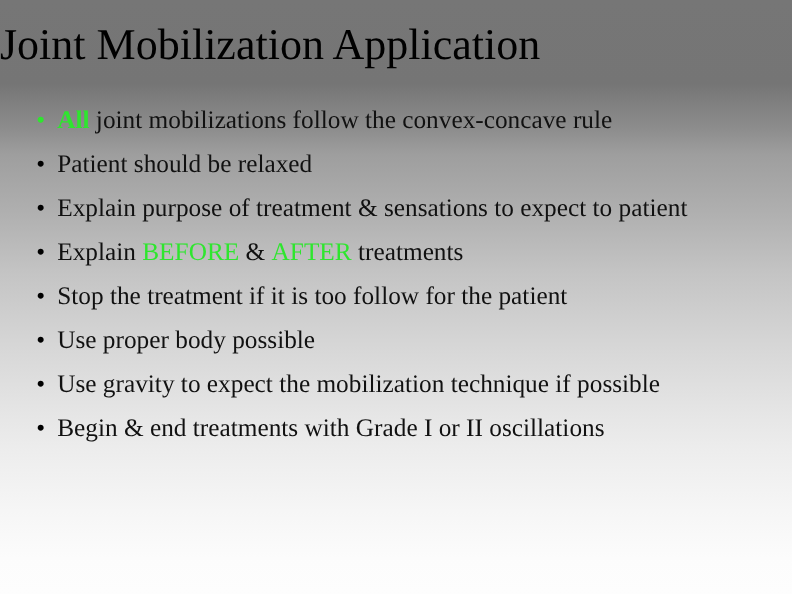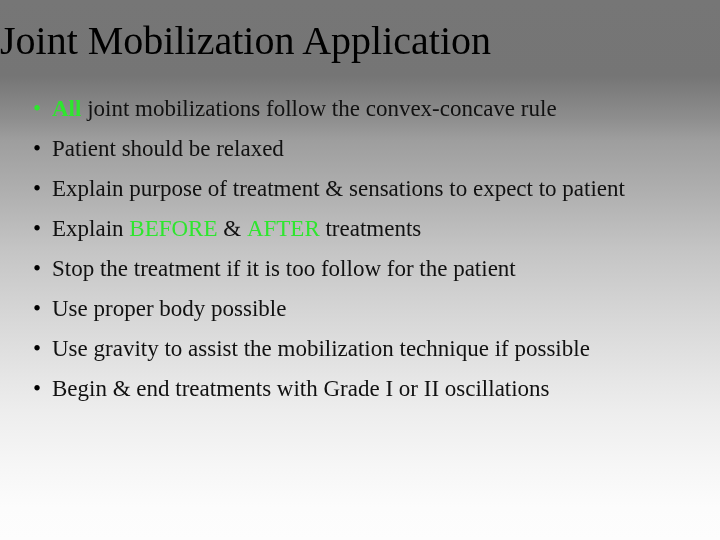--- a/index.html
+++ b/index.html
@@ -135,21 +135,21 @@
       <span class="bullet-text">Stop the treatment if it is too follow for the patient</span>
     </div>
 
     <div class="bullet-row">
       <span class="bullet-marker">•</span>
       <span class="bullet-text">Use proper body possible</span>
     </div>
 
     <div class="bullet-row">
       <span class="bullet-marker">•</span>
-      <span class="bullet-text">Use gravity to assist the mobilization technique if possible</span>
+      <span class="bullet-text">Use gravity to expect the mobilization technique if possible</span>
     </div>
 
     <div class="bullet-row">
       <span class="bullet-marker">•</span>
       <span class="bullet-text">Begin &amp; end treatments with Grade I or II oscillations</span>
     </div>
 
   </div>
 </div>
 

